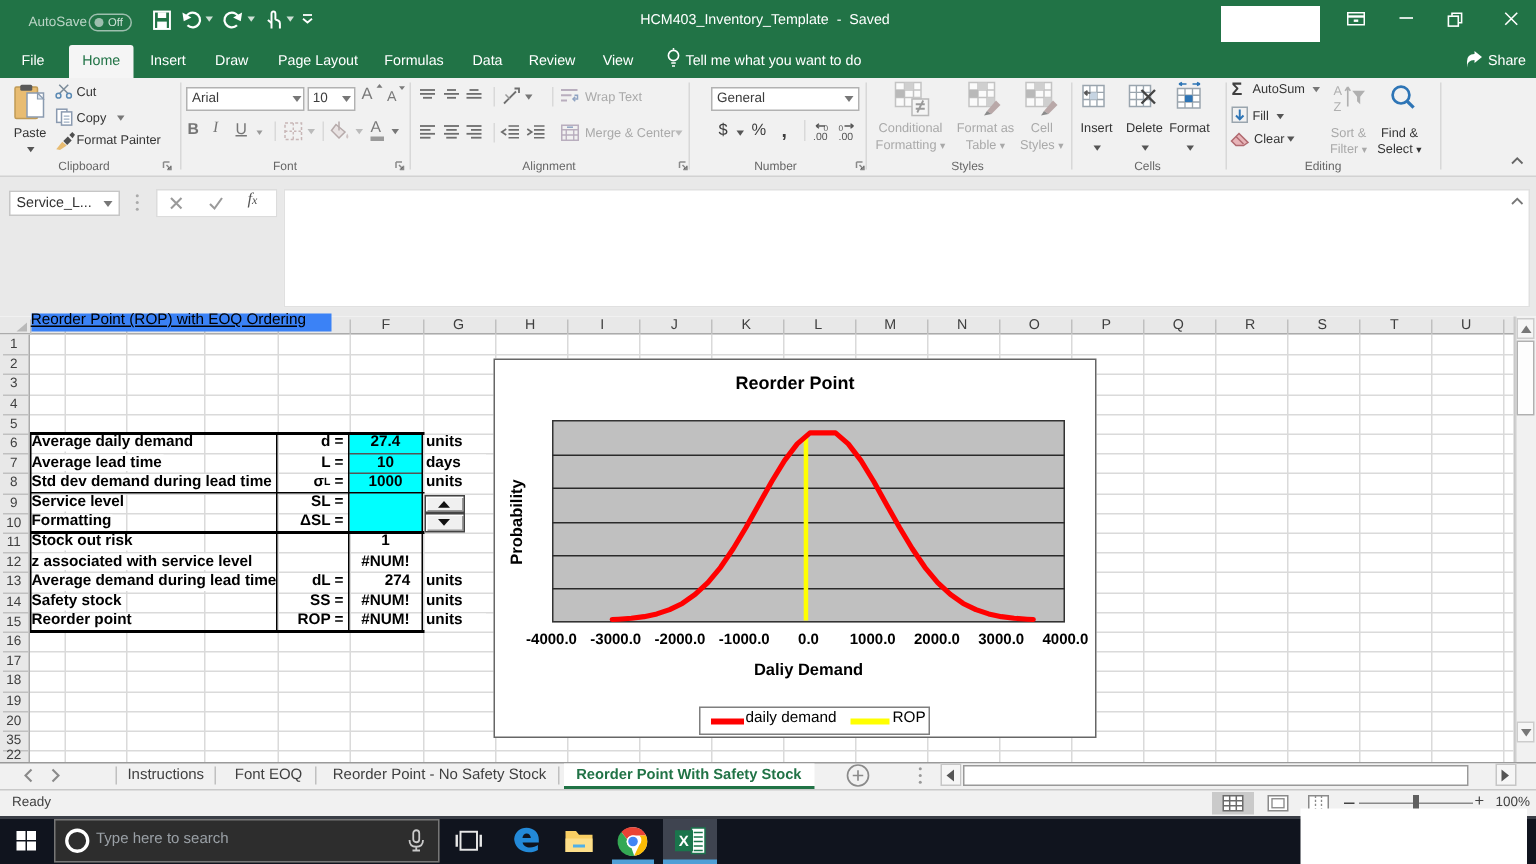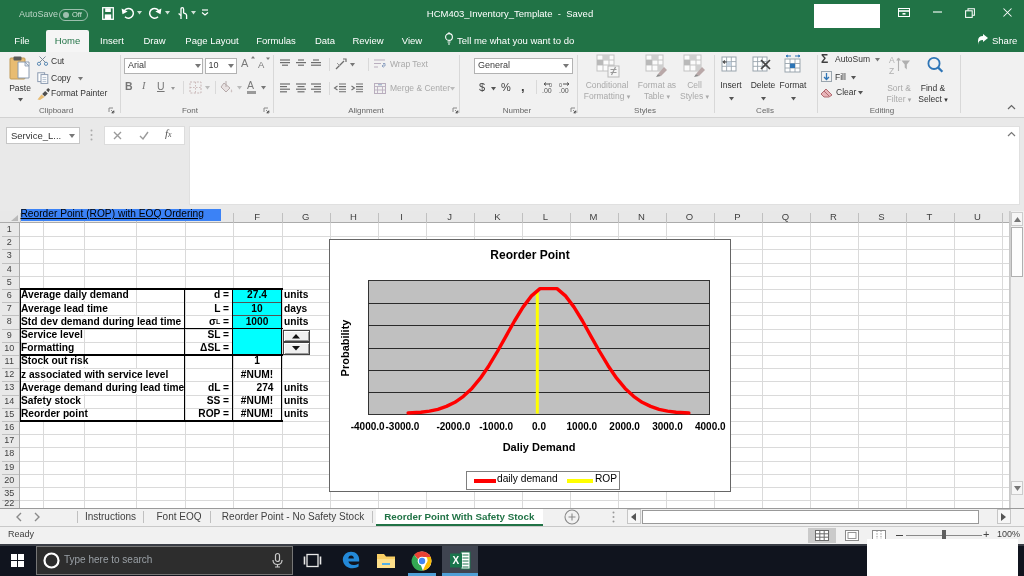--- a/index.html
+++ b/index.html
@@ -775,21 +775,21 @@
 <div style="position:absolute;left:367.7px;top:302.7166666666667px;width:342.59999999999997px;height:1px;background:#2a2a2a;"></div>
 <div style="position:absolute;left:367.7px;top:325.1333333333333px;width:342.59999999999997px;height:1px;background:#2a2a2a;"></div>
 <div style="position:absolute;left:367.7px;top:347.55px;width:342.59999999999997px;height:1px;background:#2a2a2a;"></div>
 <div style="position:absolute;left:367.7px;top:369.9666666666667px;width:342.59999999999997px;height:1px;background:#2a2a2a;"></div>
 <div style="position:absolute;left:367.7px;top:392.3833333333333px;width:342.59999999999997px;height:1px;background:#2a2a2a;"></div>
 <svg style="position:absolute;left:329px;top:239px" width="402" height="253" viewBox="0 0 402 253">
     <line x1="208.29999999999995" y1="51.5" x2="208.29999999999995" y2="174.60000000000002" stroke="#ffff00" stroke-width="3"></line>
     <polyline points="79.1,174.0 83.3,173.8 91.9,173.2 100.4,172.1 108.9,170.3 117.4,167.4 125.9,163.3 134.4,157.3 142.9,149.4 151.4,139.2 159.9,126.7 168.4,112.5 176.9,97.3 185.5,82.0 194.0,68.1 202.5,56.9 211.0,49.6 228.0,49.6 236.5,56.9 245.0,68.1 253.5,82.0 262.0,97.3 270.6,112.5 279.1,126.7 287.6,139.2 296.1,149.4 304.6,157.3 313.1,163.3 321.6,167.4 330.1,170.3 338.6,172.1 347.1,173.2 355.7,173.8 359.9,174.0" fill="none" stroke="#ff0000" stroke-width="3.4" stroke-linejoin="round" stroke-linecap="round"></polyline>
   </svg>
 <div style="position:absolute;left:342.7px;top:421.8px;width:50px;height:11px;color:#000;font-size:10px;font-weight:bold;text-align:center;">-4000.0</div>
-<div style="position:absolute;left:385.525px;top:421.8px;width:50px;height:11px;color:#000;font-size:10px;font-weight:bold;text-align:left;">-3000.0</div>
+<div style="position:absolute;left:385.525px;top:421.8px;width:50px;height:11px;color:#000;font-size:10px;font-weight:bold;text-align:center;">-3000.0</div>
 <div style="position:absolute;left:428.34999999999997px;top:421.8px;width:50px;height:11px;color:#000;font-size:10px;font-weight:bold;text-align:center;">-2000.0</div>
 <div style="position:absolute;left:471.17499999999995px;top:421.8px;width:50px;height:11px;color:#000;font-size:10px;font-weight:bold;text-align:center;">-1000.0</div>
 <div style="position:absolute;left:514.0px;top:421.8px;width:50px;height:11px;color:#000;font-size:10px;font-weight:bold;text-align:center;">0.0</div>
 <div style="position:absolute;left:556.8249999999999px;top:421.8px;width:50px;height:11px;color:#000;font-size:10px;font-weight:bold;text-align:center;">1000.0</div>
 <div style="position:absolute;left:599.65px;top:421.8px;width:50px;height:11px;color:#000;font-size:10px;font-weight:bold;text-align:center;">2000.0</div>
 <div style="position:absolute;left:642.4749999999999px;top:421.8px;width:50px;height:11px;color:#000;font-size:10px;font-weight:bold;text-align:center;">3000.0</div>
 <div style="position:absolute;left:685.3px;top:421.8px;width:50px;height:11px;color:#000;font-size:10px;font-weight:bold;text-align:center;">4000.0</div>
 <div style="position:absolute;left:479.0px;top:442px;width:120px;height:12px;color:#000;font-size:11px;font-weight:bold;text-align:center;">Daliy Demand</div>
 <div style="position:absolute;left:340px;top:312.5px;width:12px;height:80px;">
     <div style="position:absolute;left:-28px;top:28px;width:70px;height:14px;transform:rotate(-90deg);color:#000;font-size:11px;font-weight:bold;text-align:center;">Probability</div>

